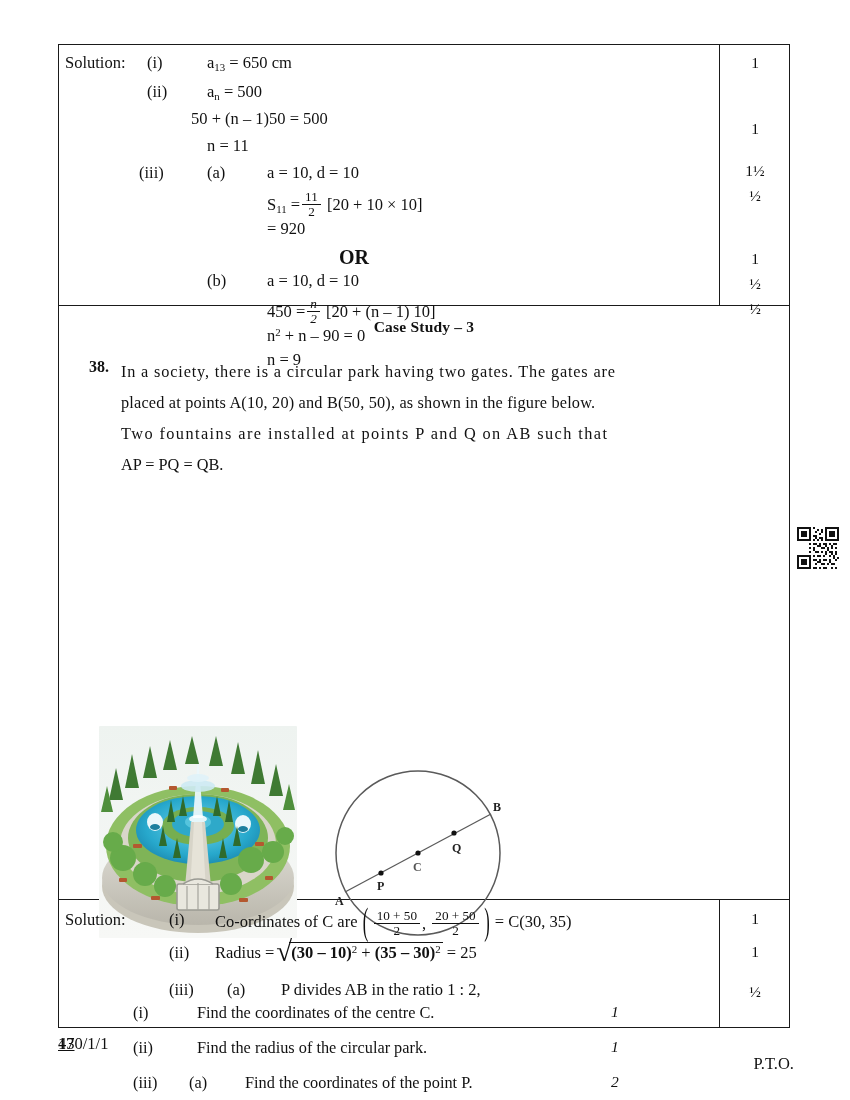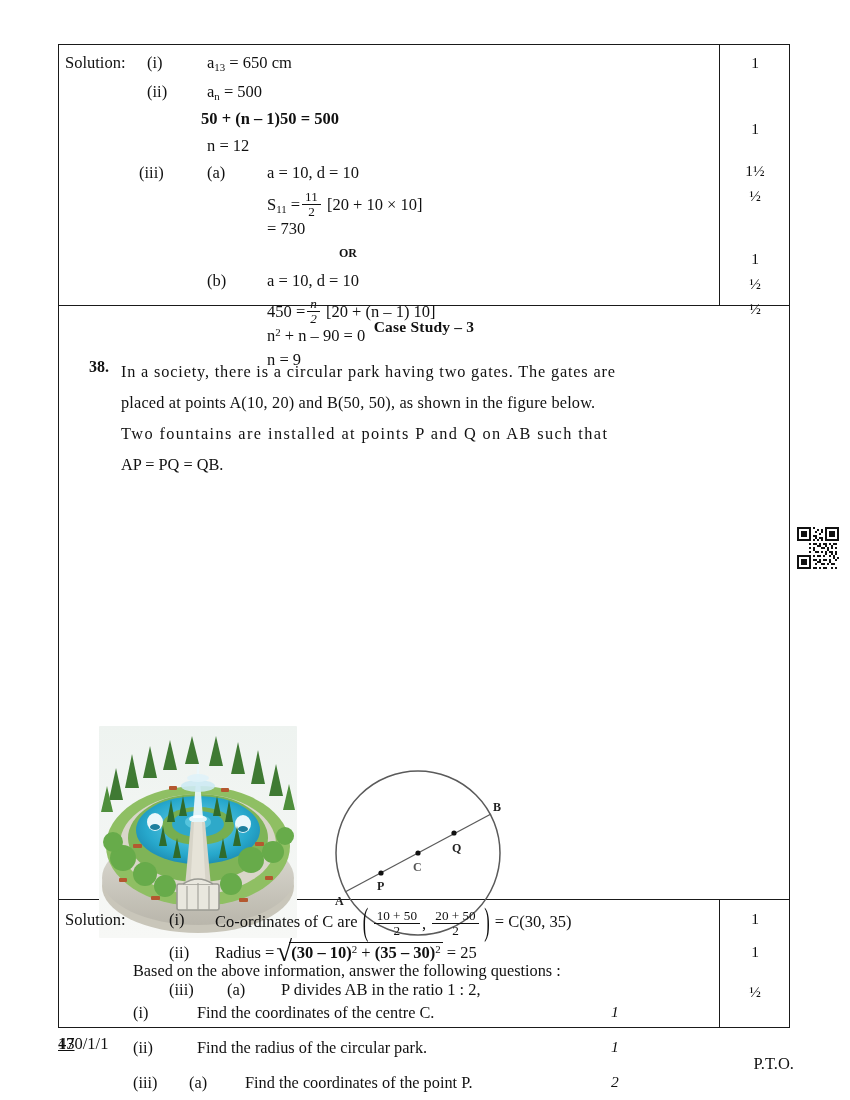--- a/index.html
+++ b/index.html
@@ -74,21 +74,21 @@
     text-align: center;
     font-size: 0.80em;
     line-height: 1.06;
     margin: 0 2px;
   }
   .frac .num { display: block; border-bottom: 1.2px solid #111; padding: 0 3px; }
   .frac .den { display: block; padding: 0 3px; }
   .frac.it .num, .frac.it .den { font-style: italic; }
 
   .bold { font-weight: bold; }
-  .or-lbl { font-weight: bold; font-size: 12px; }
+  .or-lbl { font-weight: bold; font-size: 20px; }
 
   
   .sqrt {
     display: inline-block;
     position: relative;
     padding-left: 13px;
     margin-left: 2px;
   }
   .sqrt > .rad {
     position: absolute;
@@ -216,32 +216,32 @@
   <div class="tbl" id="tbl-top">
 
     <div class="body-col">
 
       <div class="ln" style="left:6px; top:10px;">Solution:</div>
       <div class="ln" style="left:88px; top:10px;">(i)</div>
       <div class="ln" style="left:148px; top:10px;">a<sub>13</sub> <span>= 650 cm</span></div>
 
       <div class="ln" style="left:88px; top:39px;">(ii)</div>
       <div class="ln" style="left:148px; top:39px;">a<sub>n</sub> <span>= 500</span></div>
-      <div class="ln" style="left:142px; top:66px;font-weight:bold;">50 + (n – 1)50 = 500</div>
-      <div class="ln" style="left:148px; top:93px;">n = 12</div>
+      <div class="ln" style="left:132px; top:66px;">50 + (n – 1)50 = 500</div>
+      <div class="ln" style="left:148px; top:93px;">n = 11</div>
 
       <div class="ln" style="left:80px; top:120px;">(iii)</div>
       <div class="ln" style="left:148px; top:120px;">(a)</div>
       <div class="ln" style="left:208px; top:120px;">a = 10, d = 10</div>
 
       <div class="ln" style="left:208px; top:145px;">S<sub>11</sub>
         <span>=</span><span class="frac"><span class="num">11</span><span class="den">2</span></span>
         <span>[20 + 10 × 10]</span></div>
 
-      <div class="ln" style="left:208px; top:176px;">= 730</div>
+      <div class="ln" style="left:208px; top:176px;">= 920</div>
 
       <div class="ln or-lbl" style="left:280px; top:202px;">OR</div>
 
       <div class="ln" style="left:148px; top:228px;">(b)</div>
       <div class="ln" style="left:208px; top:228px;">a = 10, d = 10</div>
 
       <div class="ln" style="left:208px; top:252px;"><span>450 =</span><span class="frac it"><span class="num">n</span><span class="den">2</span></span>
         <span>[20 + (n – 1) 10]</span></div>
 
       <div class="ln" style="left:208px; top:282px;">n<sup>2</sup> <span>+ n – 90 = 0</span></div>
@@ -385,21 +385,20 @@
         <circle cx="97" cy="92" r="2.6" fill="#111"></circle>
         <circle cx="133" cy="72" r="2.6" fill="#111"></circle>
         <text x="14" y="144" font-family="Liberation Serif, serif" font-size="12" font-weight="bold" fill="#222">A</text>
         <text x="172" y="50" font-family="Liberation Serif, serif" font-size="12" font-weight="bold" fill="#222">B</text>
         <text x="56" y="129" font-family="Liberation Serif, serif" font-size="12" font-weight="bold" fill="#222">P</text>
         <text x="92" y="110" font-family="Liberation Serif, serif" font-size="12" font-weight="bold" fill="#555">C</text>
         <text x="131" y="91" font-family="Liberation Serif, serif" font-size="12" font-weight="bold" fill="#222">Q</text>
       </svg>
     </div>
 
-    <div class="based-line">Based on the above information, answer the following questions :</div>
 
     <div class="qrow" style="left:74px; top:697px;">
       <span class="rn" style="left:0;">(i)</span>
       <span class="rl" style="left:64px;">Find the coordinates of the centre C.</span>
     </div>
     <span class="qmark" style="left:552px; top:697px;">1</span>
 
     <div class="qrow" style="left:74px; top:732px;">
       <span class="rn" style="left:0;">(ii)</span>
       <span class="rl" style="left:64px;">Find the radius of the circular park.</span>

